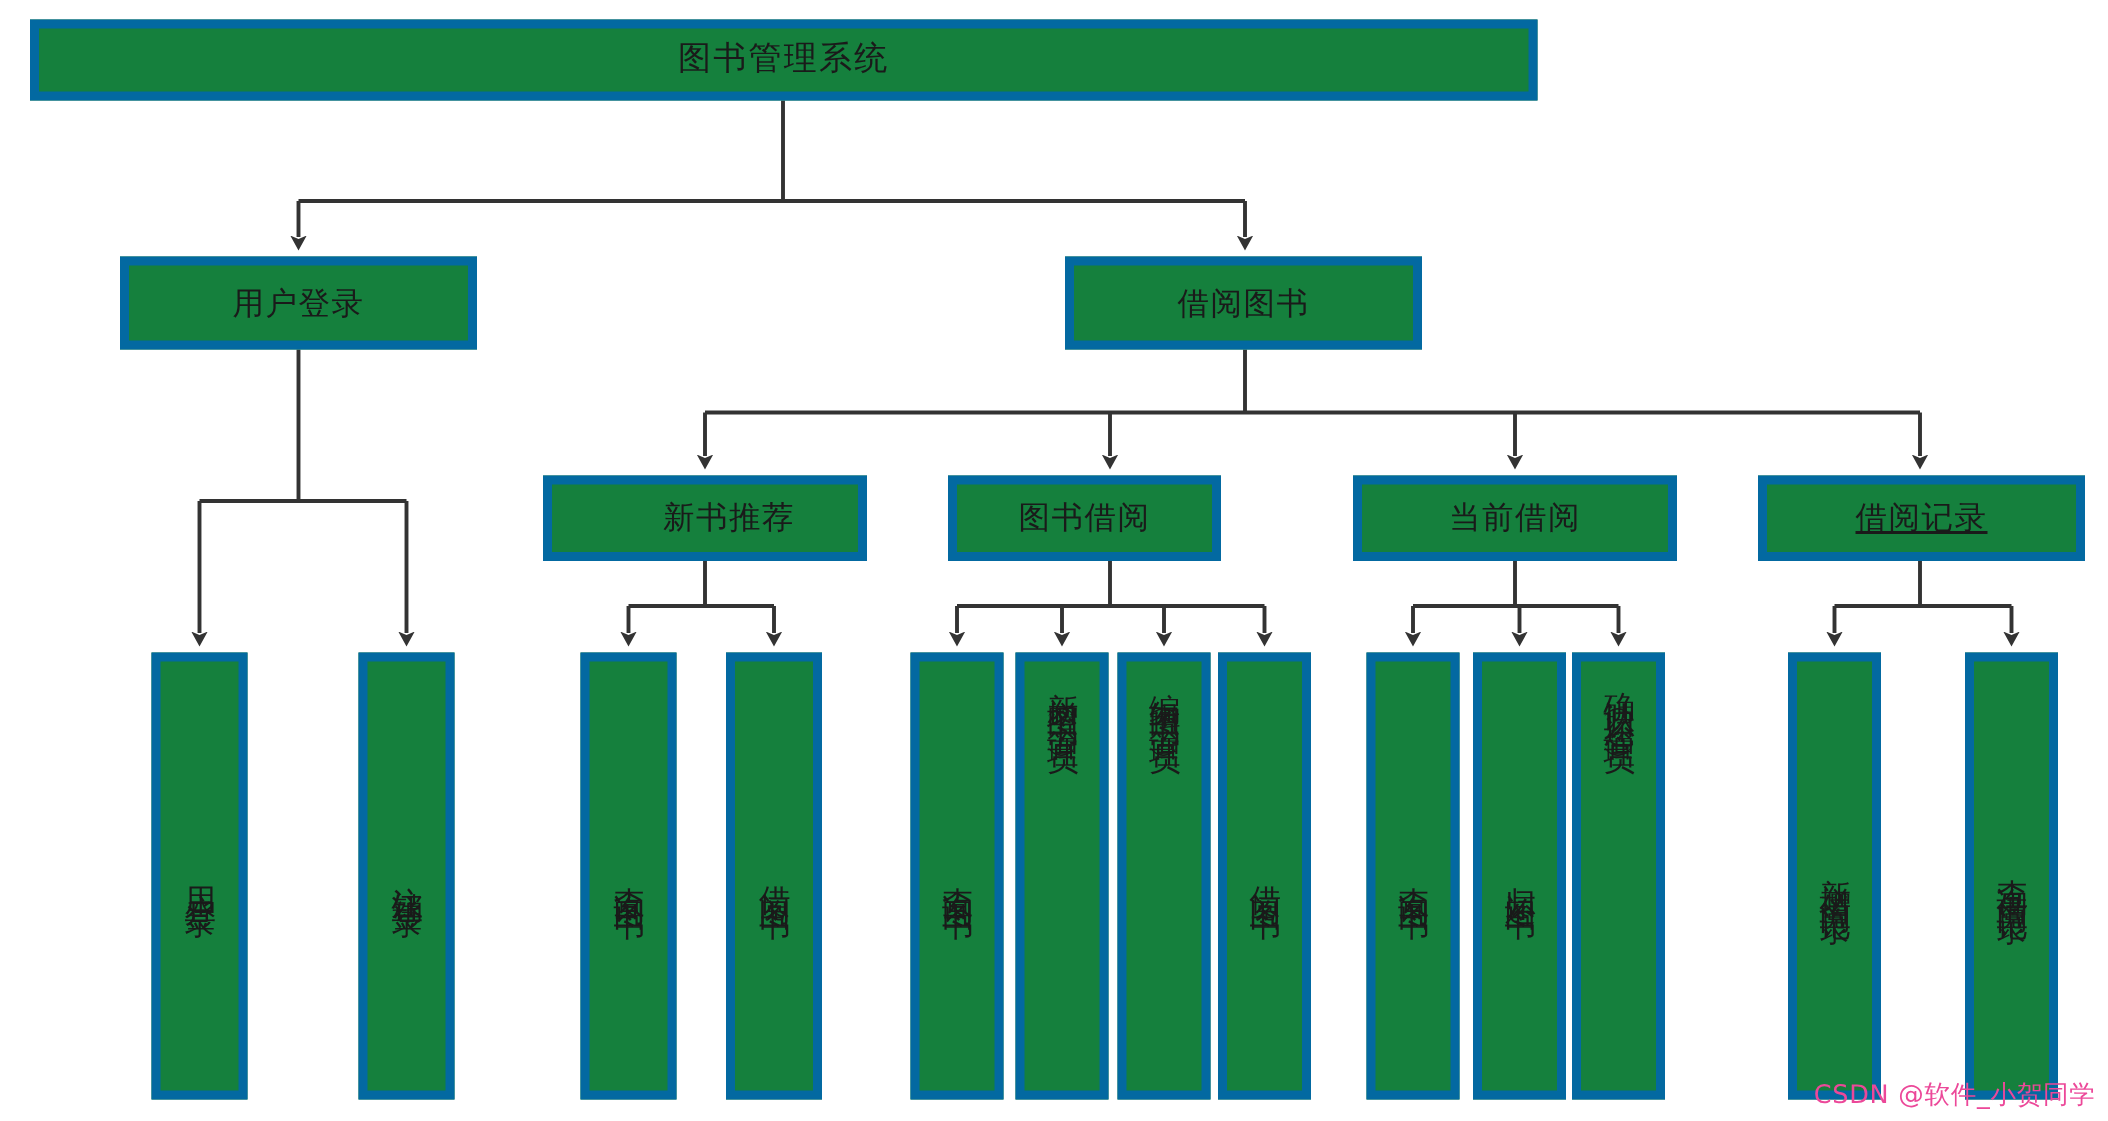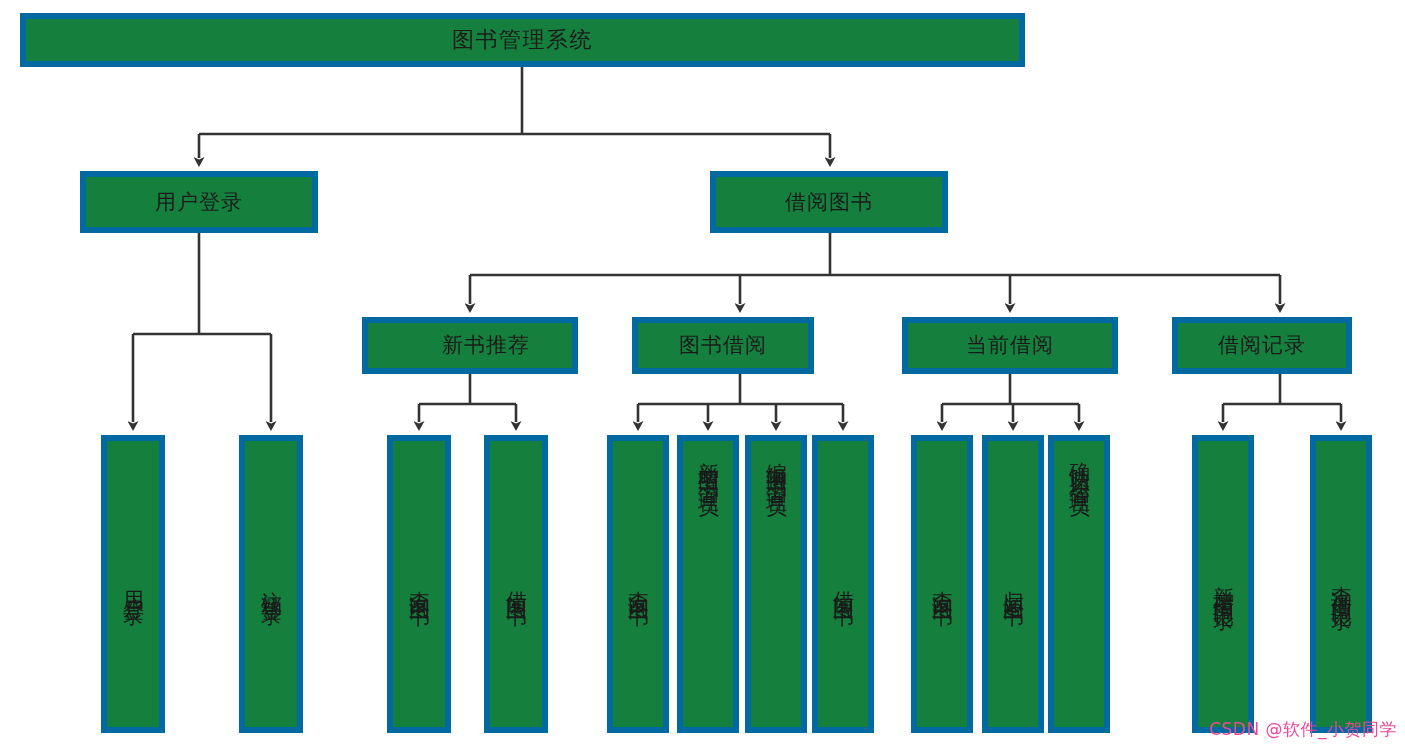--- a/index.html
+++ b/index.html
@@ -147,21 +147,21 @@
 
   <div class="node horiz" style="left:362px; top:317px; width:216px; height:57px;padding-left:32px;">
     <span class="label">新书推荐</span>
   </div>
   <div class="node horiz" style="left:632px; top:317px; width:182px; height:57px;">
     <span class="label">图书借阅</span>
   </div>
   <div class="node horiz" style="left:902px; top:317px; width:216px; height:57px;">
     <span class="label">当前借阅</span>
   </div>
-  <div class="node horiz" style="left:1172px; top:317px; width:180px; height:57px;">
+  <div class="node horiz" style="left:1172px; top:317px; width:218px; height:57px;text-decoration:underline;">
     <span class="label">借阅记录</span>
   </div>
 
   <div class="node vert" style="left:101px; top:435px; width:64px; height:298px;">
     <span class="label">用户登录</span>
   </div>
   <div class="node vert" style="left:239px; top:435px; width:64px; height:298px;">
     <span class="label">注销登录</span>
   </div>
 

